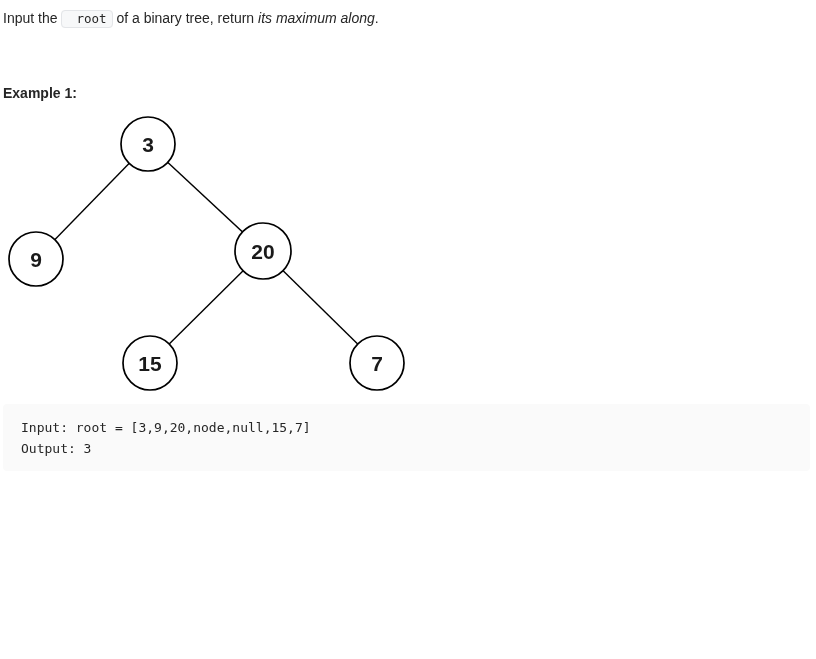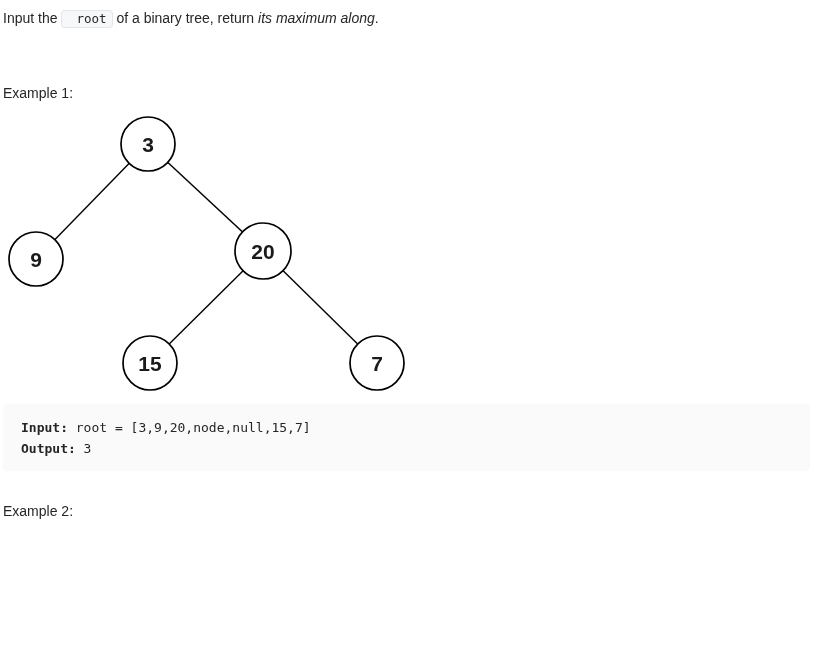--- a/index.html
+++ b/index.html
@@ -23,21 +23,21 @@
     font-size: 12.5px;
     background: #f7f8f9;
     border: 1px solid #e3e5e8;
     border-radius: 4px;
     padding: 0px 5px 1px 14px;
     color: #262626;
     white-space: nowrap;
   }
 
   .example-heading {
-    font-weight: normal;
+    font-weight: bold;
     line-height: 21px;
   }
   .heading-1 { margin-top: 54px; }
   .heading-2 { margin-top: 30px; }
 
   .tree-wrap { margin-top: 7px; height: 290px; }
   .tree-wrap svg { display: block; }
   .tree-edge { stroke: #000000; stroke-width: 1.4; }
   .tree-node-circle { fill: #ffffff; stroke: #000000; stroke-width: 1.7; }
   .tree-node-label {
@@ -52,21 +52,21 @@
     background: #fafafa;
     border-radius: 4px;
     padding: 13px 18px 12px 18px;
     font-family: "DejaVu Sans Mono", "Liberation Mono", monospace;
     font-size: 13px;
     line-height: 21px;
     color: #262626;
     white-space: pre;
   }
   .code-block-2 { margin-top: 10px; }
-  .code-label { font-weight: bold; }
+  .code-label { font-weight: normal; }
 </style>
 </head>
 <body>
 
 <div class="page">
 
   <p class="para p1"><span>Input the </span><code class="inline-code">root</code><span> of a binary tree, return </span><em>its maximum along</em><span>.</span></p>
 
 
   <div class="example-heading heading-1">Example 1:</div>
@@ -86,16 +86,15 @@
         <circle cx="147" cy="252" r="27" class="tree-node-circle"></circle>
         <text x="147" y="252" text-anchor="middle" dominant-baseline="central" class="tree-node-label">15</text>
         <circle cx="374" cy="252" r="27" class="tree-node-circle"></circle>
         <text x="374" y="252" text-anchor="middle" dominant-baseline="central" class="tree-node-label">7</text>
       </svg>
   </div>
 
   <div class="code-block code-block-1"><span class="code-label">Input:</span><span> root = [3,9,20,node,null,15,7]</span>
 <span class="code-label">Output:</span><span> 3</span></div>
 
-  <div class="example-heading heading-2">Example 2:</div>
 
 
 </div>
 
 </body></html>

